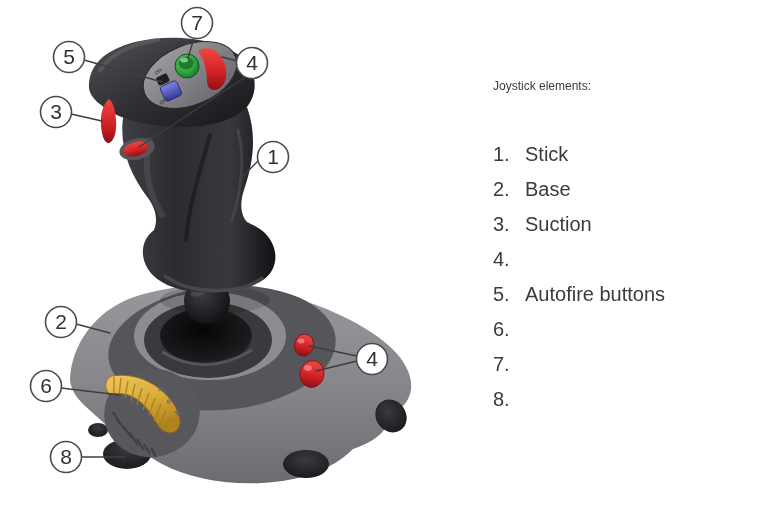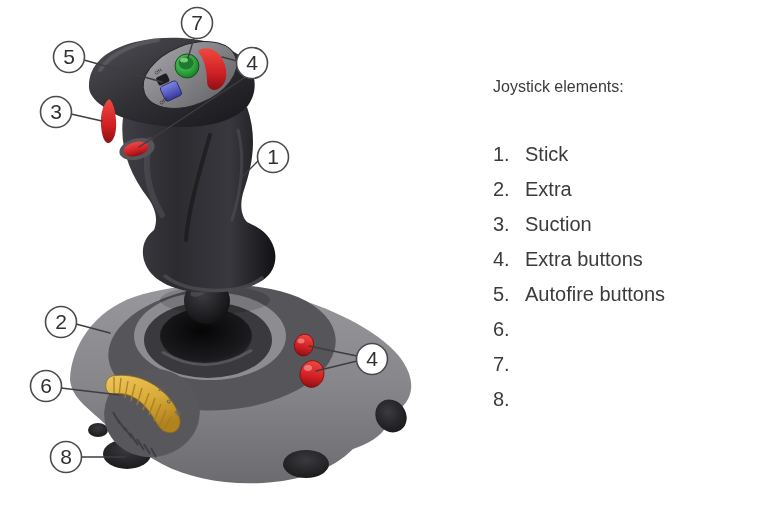--- a/index.html
+++ b/index.html
@@ -1,20 +1,20 @@
 <!DOCTYPE html>
 <html><head>
 <meta charset="utf-8">
 <style>
   html,body{margin:0;padding:0;background:#ffffff;}
   .stage{position:relative;width:768px;height:506px;background:#ffffff;
          font-family:"Liberation Sans",sans-serif;overflow:hidden;}
   .diagram-wrap{position:absolute;left:0;top:0;width:460px;height:506px;}
   .legend{position:absolute;left:493px;top:74px;color:#3b3b3b;}
-  .legend-title{font-size:16px;line-height:25px;}
+  .legend-title{font-size:12px;line-height:25px;}
   .legend-list{margin:38px 0 0 0;padding:0;list-style:none;}
   .legend-list li{display:flex;font-size:20px;line-height:35px;height:35px;color:#3b3b3b;}
   .legend-list .num{flex:0 0 32px;width:32px;}
   svg text{font-family:"Liberation Sans",sans-serif;}
   .callout-num{font-size:21px;fill:#303034;}
   .leader{stroke:#3e3e40;stroke-width:1.4;fill:none;stroke-linecap:round;}
   .callout-circle{fill:#ffffff;stroke:#4a4a4c;stroke-width:1.6;}
 </style>
 </head>
 <body>
@@ -243,29 +243,28 @@
 
   <div class="legend">
     <div class="legend-title">Joystick elements:</div>
     <ol class="legend-list">
       <li>
         <span class="num">1.</span>
         <span class="lab">Stick</span>
       </li>
       <li>
         <span class="num">2.</span>
-        <span class="lab">Extra</span>
+        <span class="lab">Base</span>
       </li>
       <li>
         <span class="num">3.</span>
         <span class="lab">Suction</span>
       </li>
       <li>
         <span class="num">4.</span>
-        <span class="lab">Extra buttons</span>
       </li>
       <li>
         <span class="num">5.</span>
         <span class="lab">Autofire buttons</span>
       </li>
       <li>
         <span class="num">6.</span>
       </li>
       <li>
         <span class="num">7.</span>

